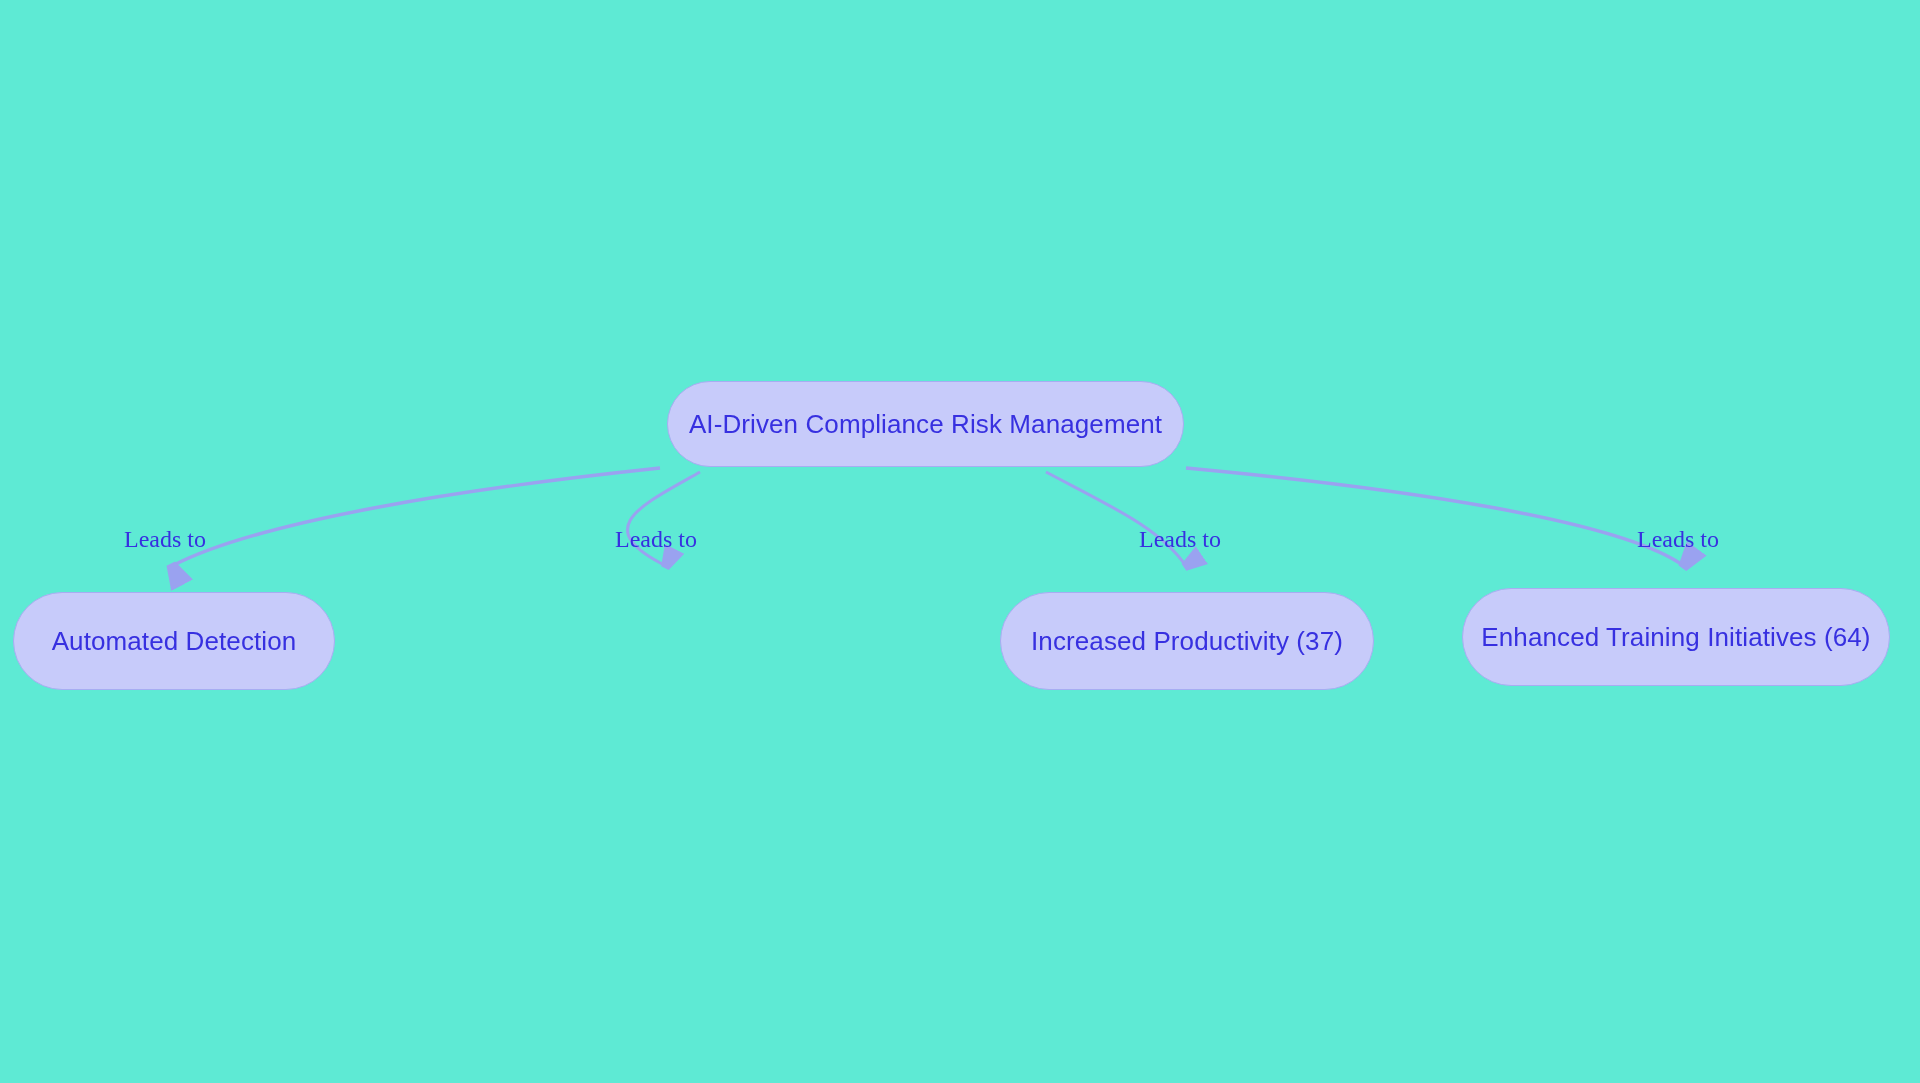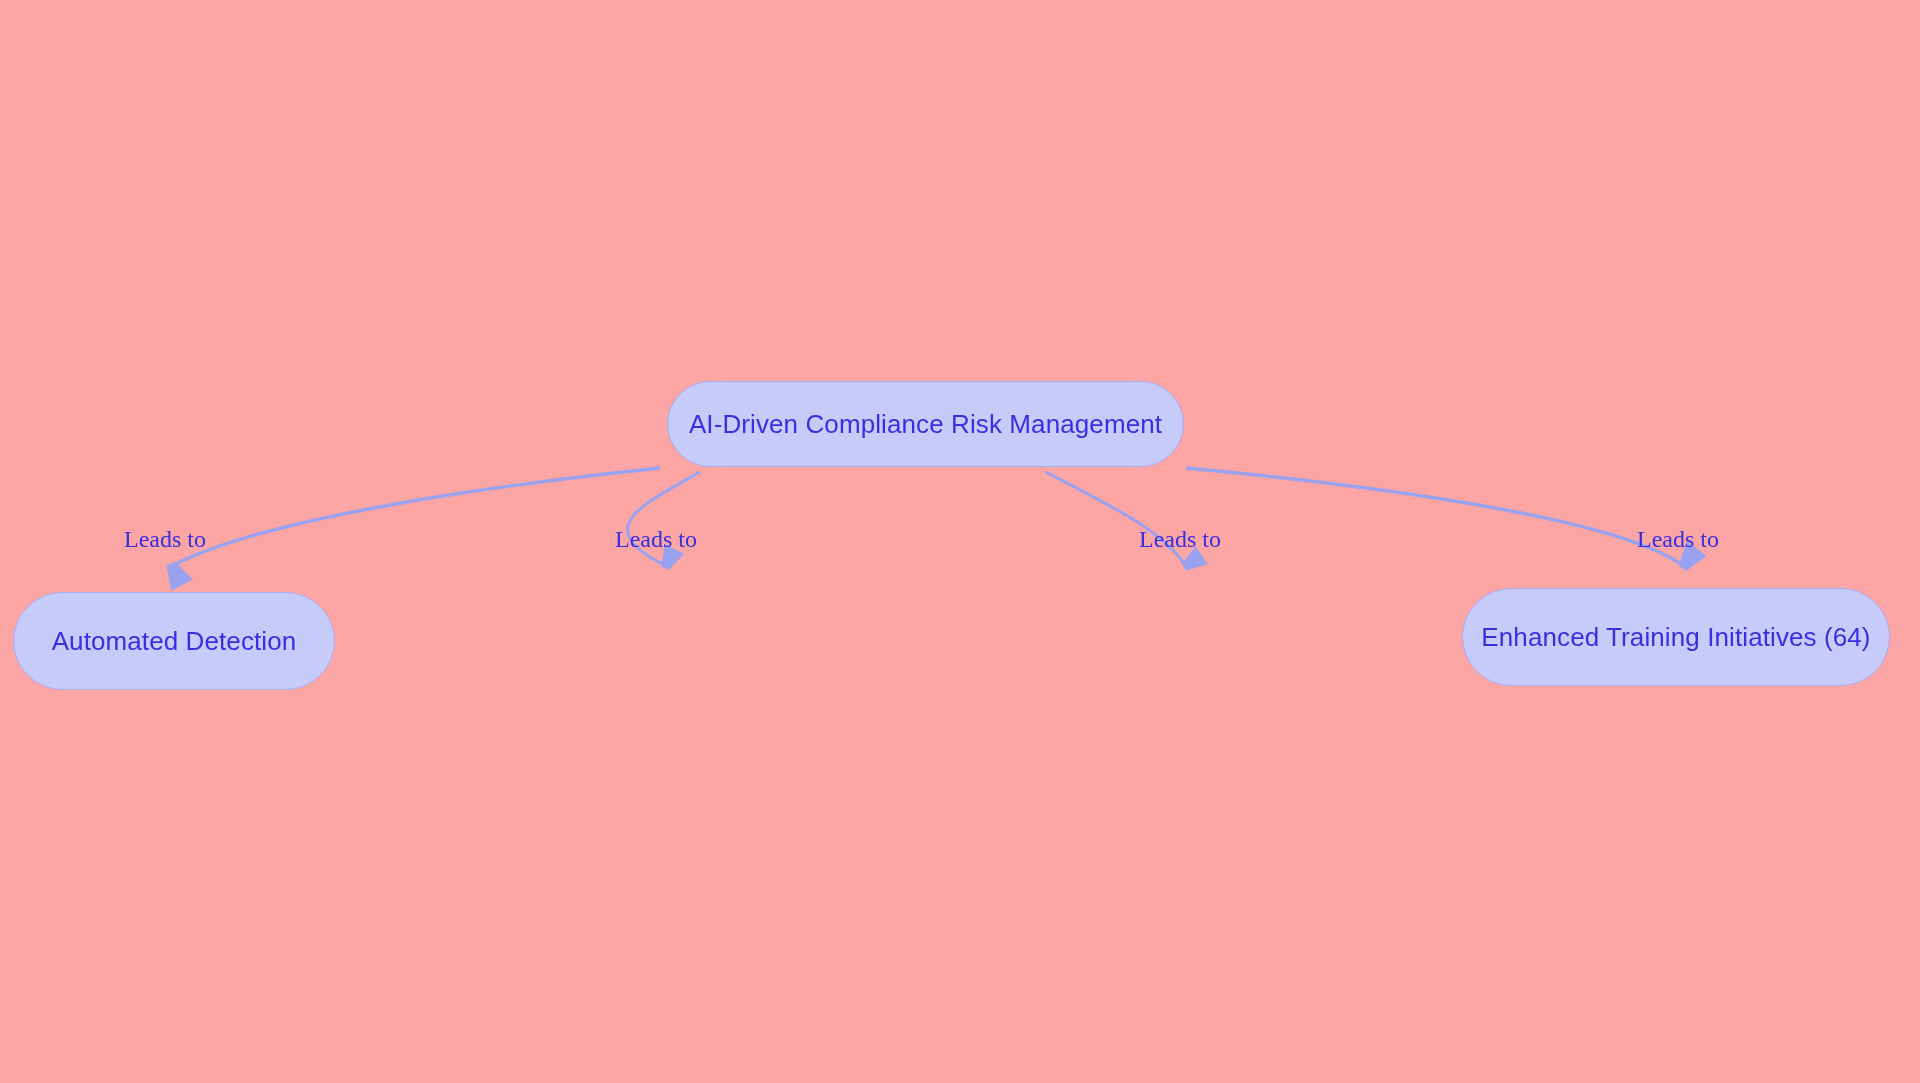--- a/index.html
+++ b/index.html
@@ -10,21 +10,21 @@
   body {
     width: 1920px;
     height: 1083px;
     overflow: hidden;
     font-family: "Liberation Sans", sans-serif;
   }
   #flow-root {
     position: relative;
     width: 1920px;
     height: 1083px;
-    background: #fca5a5;
+    background: #5eead4;
   }
   #edge-layer {
     position: absolute;
     left: 0;
     top: 0;
     width: 1920px;
     height: 1083px;
   }
   .node {
     position: absolute;
@@ -81,20 +81,23 @@
 
   <div class="node" style="left:667px; top:381px; width:517px; height:86px;">
     <span class="node-label">AI-Driven Compliance Risk Management</span>
   </div>
 
   <div class="node" style="left:13px; top:592px; width:322px; height:98px;align-items:center;">
     <span class="node-label">Automated Detection</span>
   </div>
 
 
+  <div class="node" style="left:1000px; top:592px; width:374px; height:98px;">
+    <span class="node-label">Increased Productivity (37)</span>
+  </div>
 
   <div class="node" style="left:1462px; top:588px; width:428px; height:98px;">
     <span class="node-label">Enhanced Training Initiatives (64)</span>
   </div>
 
   <div class="edge-label" style="left:124px; top:527px;">Leads to</div>
 
   <div class="edge-label" style="left:615px; top:527px;">Leads to</div>
 
   <div class="edge-label" style="left:1139px; top:527px;">Leads to</div>

